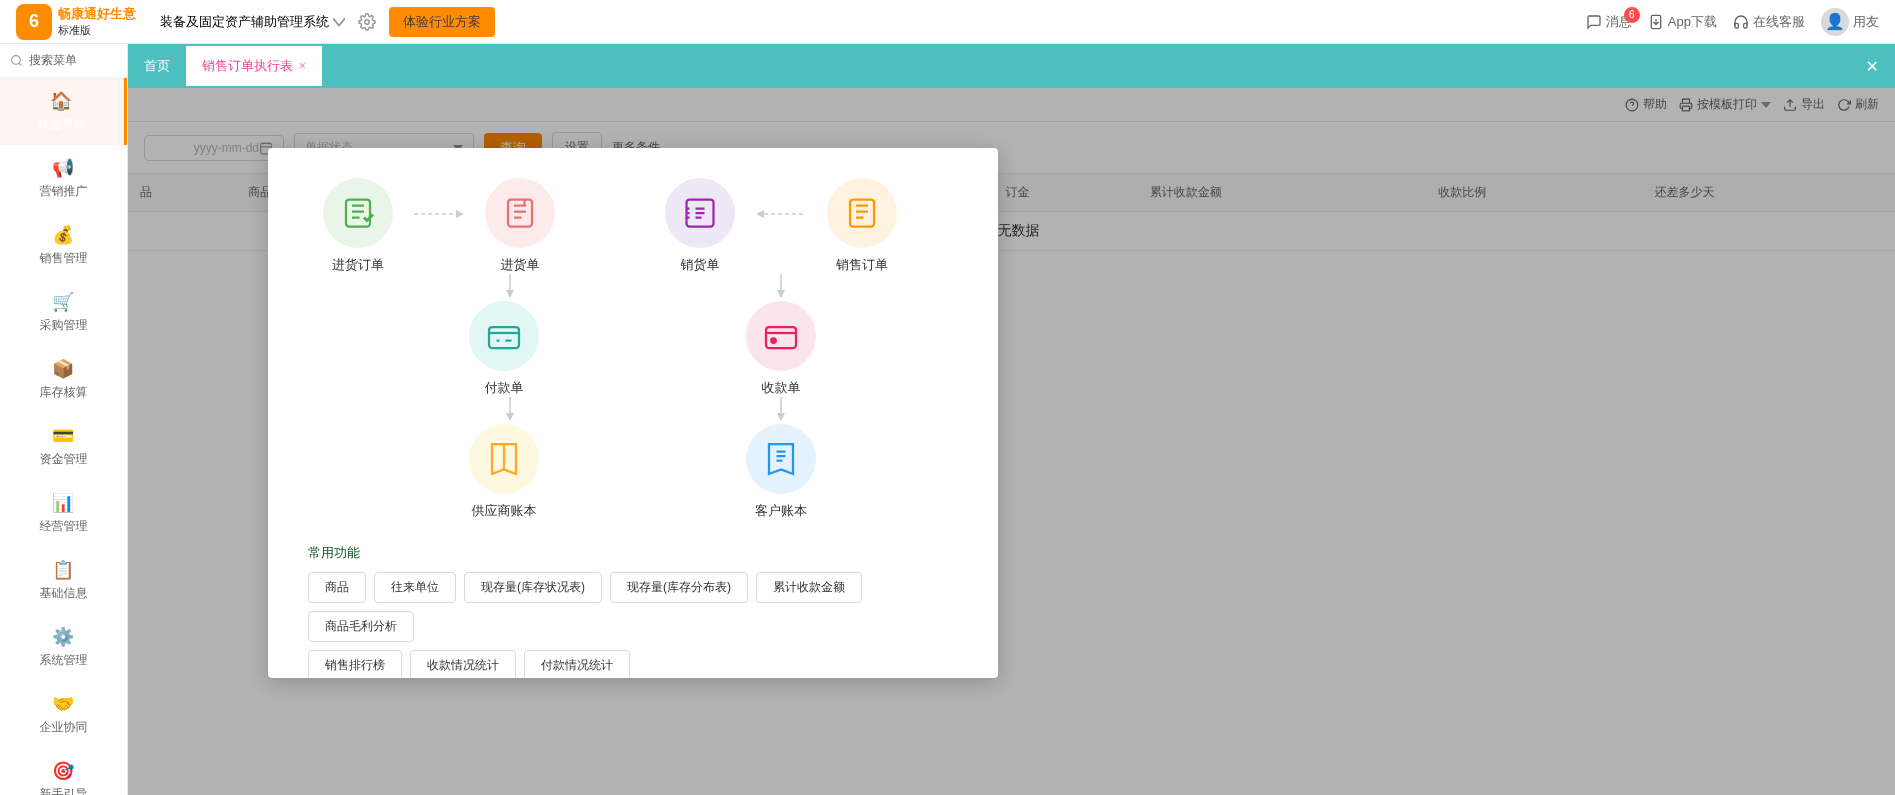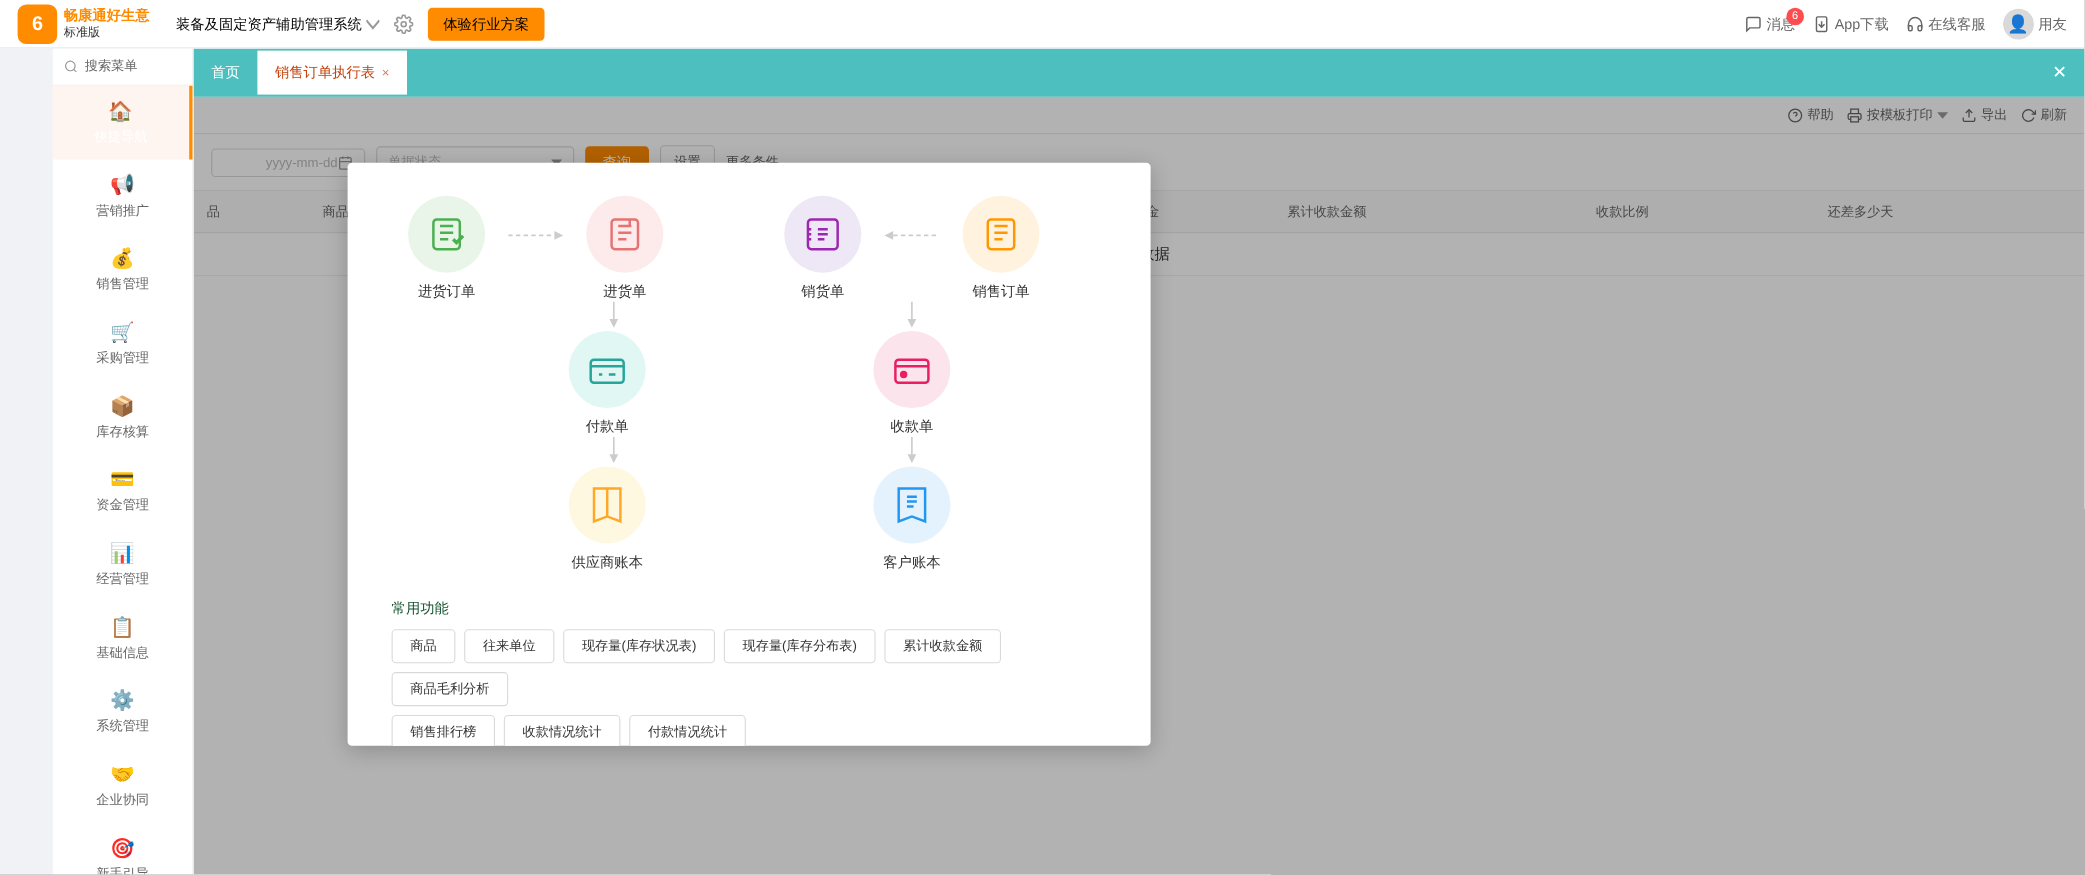--- a/index.html
+++ b/index.html
@@ -1,53 +1,53 @@
 <!DOCTYPE html>
 <html><head>
   <meta charset="utf-8">
   <style>
     * { box-sizing: border-box; margin: 0; padding: 0; }
     body { font-family: 'Microsoft YaHei', Arial, sans-serif; font-size: 13px; background: #f0f2f5; overflow: hidden; }
 
     
     .app-container { display: flex; flex-direction: column; height: 795px; width: 1895px; }
     .top-bar { display: flex; align-items: center; height: 44px; background: #fff; border-bottom: 1px solid #e8e8e8; padding: 0 16px; flex-shrink: 0; }
-    .main-area { display: flex; flex: 1; overflow: hidden; padding-left: 48px; }
+    .main-area { display: flex; flex: 1; overflow: hidden; }
     .sidebar { width: 128px; background: #fff; border-right: 1px solid #e8e8e8; flex-shrink: 0; display: flex; flex-direction: column; }
     .content-area { flex: 1; display: flex; flex-direction: column; overflow: hidden; }
     .tab-bar { display: flex; align-items: center; background: #4dbfbf; height: 44px; padding: 0 0; flex-shrink: 0; }
 
     
     .logo-area { display: flex; align-items: center; width: 128px; flex-shrink: 0; }
     .logo-icon { width: 36px; height: 36px; background: #ff8c00; border-radius: 8px; display: flex; align-items: center; justify-content: center; color: white; font-size: 18px; font-weight: bold; margin-right: 6px; }
     .logo-text { font-size: 11px; color: #333; line-height: 1.3; }
     .logo-text .line1 { color: #ff8c00; font-weight: bold; font-size: 13px; }
     .top-center { flex: 1; display: flex; align-items: center; padding: 0 16px; }
     .title-dropdown { display: flex; align-items: center; gap: 4px; cursor: pointer; }
     .title-dropdown svg { width: 12px; height: 12px; fill: #999; }
     .settings-btn { width: 28px; height: 28px; display: flex; align-items: center; justify-content: center; cursor: pointer; margin-left: 8px; }
-    .trial-btn { background: #ff8c00; color: #000000; border: none; border-radius: 4px; padding: 6px 14px; font-size: 13px; cursor: pointer; margin-left: 8px; }
+    .trial-btn { background: #ff8c00; color: #404040; border: none; border-radius: 4px; padding: 6px 14px; font-size: 13px; cursor: pointer; margin-left: 8px; }
     .top-right { display: flex; align-items: center; gap: 16px; margin-left: auto; }
     .top-right-item { display: flex; align-items: center; gap: 4px; color: #666; font-size: 13px; cursor: pointer; position: relative; }
     .badge { background: #ff4d4f; color: white; border-radius: 10px; font-size: 10px; padding: 0 4px; min-width: 16px; height: 16px; display: flex; align-items: center; justify-content: center; position: absolute; top: -6px; right: -8px; }
     .user-avatar { width: 28px; height: 28px; background: #d9d9d9; border-radius: 50%; display: flex; align-items: center; justify-content: center; color: #999; font-size: 16px; }
 
     
     .sidebar-search { display: flex; align-items: center; padding: 8px 10px; border-bottom: 1px solid #f0f0f0; cursor: pointer; gap: 6px; color: #666; font-size: 12px; }
     .sidebar-item { display: flex; flex-direction: column; align-items: center; padding: 12px 8px; cursor: pointer; color: #666; font-size: 12px; gap: 4px; transition: background 0.2s; }
     .sidebar-item.active { background: #fff5f0; color: #ff8c00; border-right: 3px solid #ff8c00; }
     .sidebar-item.active .sidebar-icon { color: #ff8c00; }
     .sidebar-icon { font-size: 18px; }
     .nav-quick { background: #ff8c00; color: white !important; }
     .nav-quick .sidebar-icon { color: white; }
 
     
     .tab-item { display: flex; align-items: center; padding: 0 16px; height: 40px; color: white; cursor: pointer; font-size: 13px; gap: 6px; }
     .tab-item.home { background: transparent; }
-    .tab-item.active { background: #fff; color: #c2410c; }
+    .tab-item.active { background: #fff; color: #ec4899; }
     .tab-close { font-size: 12px; cursor: pointer; opacity: 0.7; }
     .tab-bar-close { margin-left: auto; padding: 0 16px; color: white; font-size: 16px; cursor: pointer; }
 
     
     .page-toolbar { display: flex; align-items: center; padding: 8px 16px; background: #fff; border-bottom: 1px solid #e8e8e8; gap: 12px; flex-shrink: 0; }
     .toolbar-btn { display: flex; align-items: center; gap: 4px; color: #666; font-size: 12px; cursor: pointer; }
 
     
     .filter-area { display: flex; align-items: center; padding: 10px 16px; background: #fff; border-bottom: 1px solid #e8e8e8; gap: 10px; flex-shrink: 0; flex-wrap: wrap; }
     .filter-date { border: 1px solid #d9d9d9; border-radius: 4px; padding: 5px 10px; font-size: 12px; color: #999; width: 140px; display: flex; align-items: center; justify-content: flex-end; }

